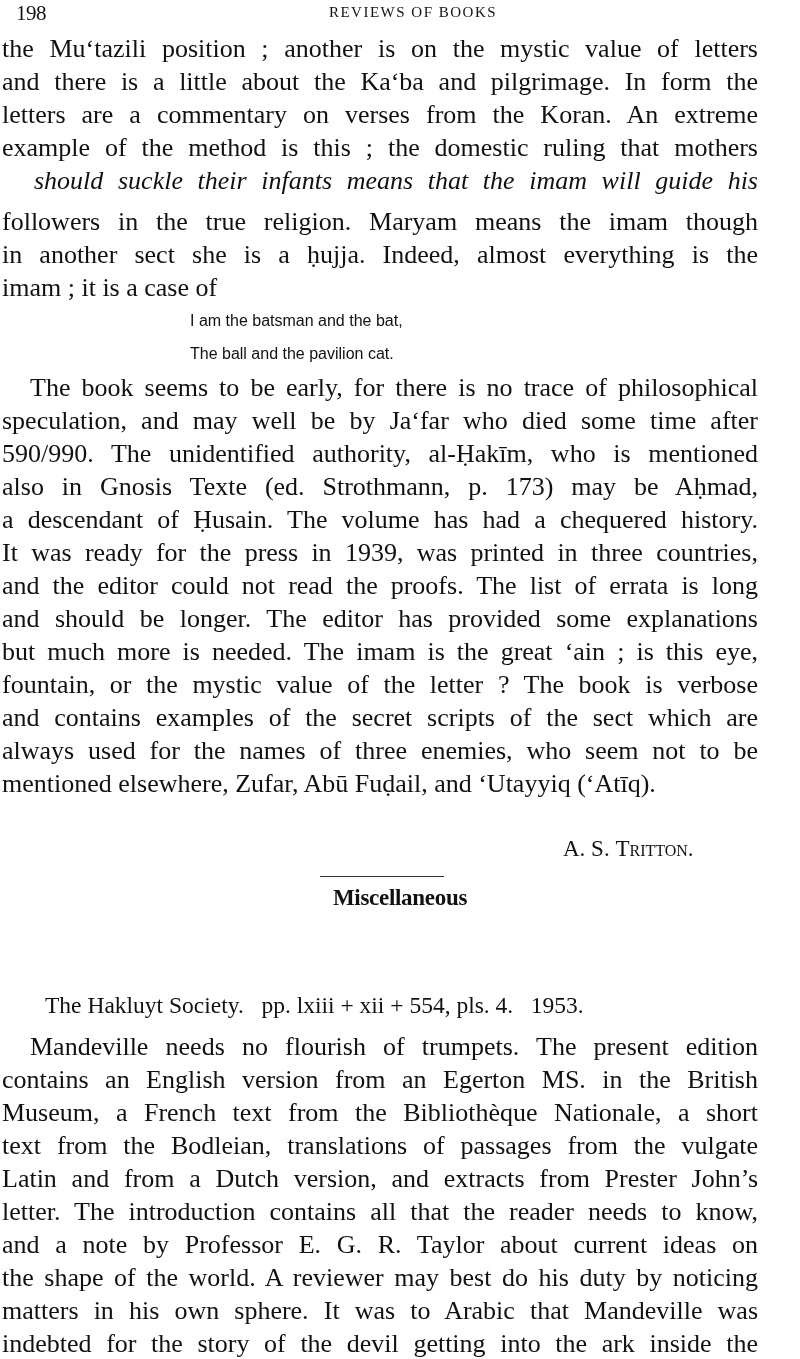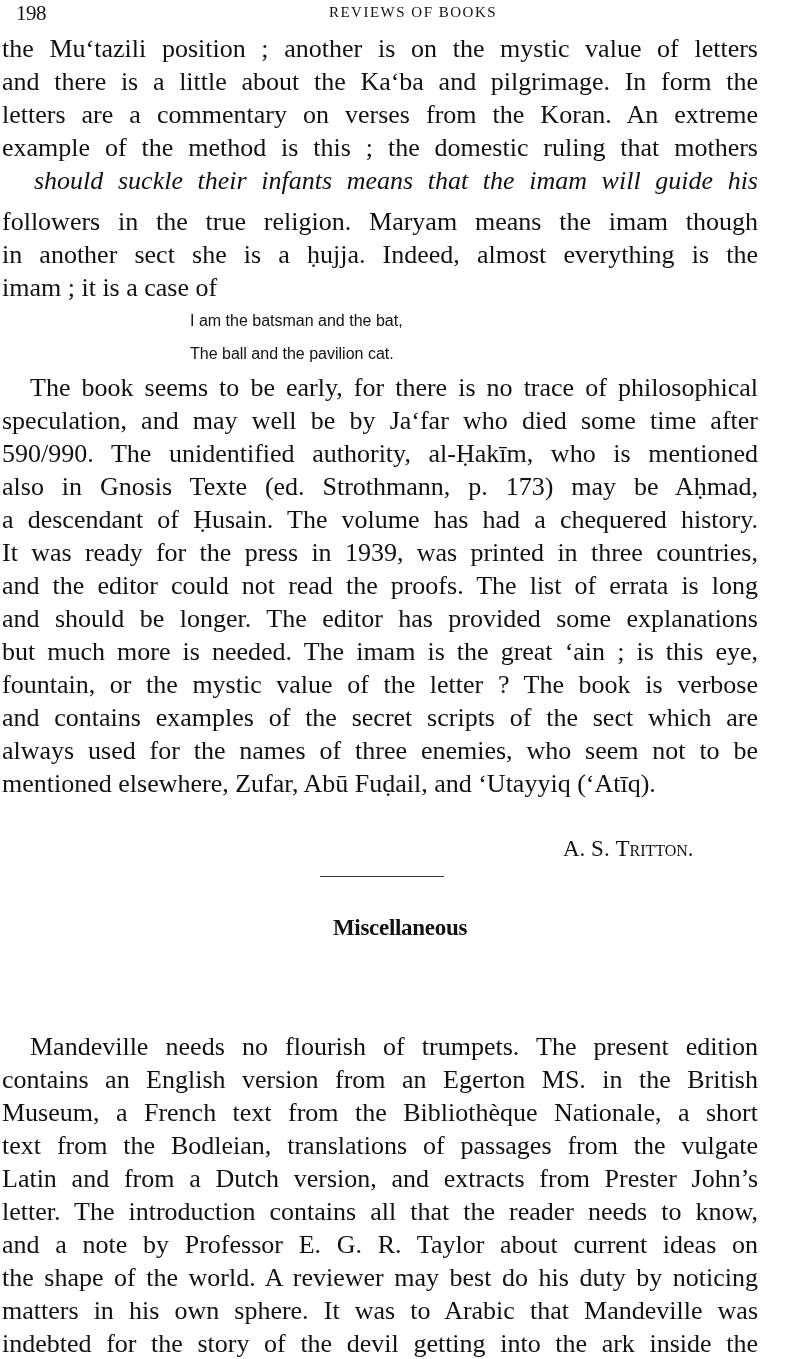--- a/index.html
+++ b/index.html
@@ -40,21 +40,21 @@
       position: absolute; left: 563px; top: 826px;
       font-family: "Liberation Serif", serif;
       font-size: 23px; white-space: nowrap; margin-top: 10px;
     }
     .sc { font-variant: small-caps; }
     .divider {
       position: absolute; left: 320px; top: 876px; width: 124px; height: 1px;
       background: #333333;
     }
     .section-heading {
-      position: absolute; left: 0; width: 800px; top: 915px; text-align: center;
+      position: absolute; left: 0; width: 800px; top: 885px; text-align: center;
       font-family: "Liberation Serif", serif; font-weight: bold;
       font-size: 23px; letter-spacing: -0.3px;
     }
     .biblio {
       position: absolute; left: 2px; width: 756px;
       font-family: "Liberation Serif", serif;
       font-size: 23.5px; line-height: 33px; white-space: nowrap;
       text-align: justify; text-align-last: justify;
     }
     .biblio.cont { left: 45px; width: 620px; text-align-last: left; }
@@ -97,20 +97,21 @@
     <div class="line" style="top:734px">always used for the names of three enemies, who seem not to be</div>
     <div class="line last" style="top:767px">mentioned elsewhere, Zufar, Abū Fuḍail, and ‘Utayyiq (‘Atīq).</div>
 
     <div class="signature"><span>A. S. </span><span class="sc">Tritton.</span></div>
   </div>
 
   <div class="divider"></div>
 
   <div class="section-heading">Miscellaneous</div>
 
+  <div class="biblio cont" style="top:989px"><span>The Hakluyt Society.</span>&nbsp;&nbsp; <span>pp. lxiii + xii + 554, pls. 4.</span>&nbsp;&nbsp; <span>1953.</span></div>
 
   <div>
     <div class="line indent" style="top:1030px">Mandeville needs no flourish of trumpets.  The present edition</div>
     <div class="line" style="top:1063px">contains an English version from an Egerton MS. in the British</div>
     <div class="line" style="top:1096px">Museum, a French text from the Bibliothèque Nationale, a short</div>
     <div class="line" style="top:1129px">text from the Bodleian, translations of passages from the vulgate</div>
     <div class="line" style="top:1162px">Latin and from a Dutch version, and extracts from Prester John’s</div>
     <div class="line" style="top:1195px">letter.  The introduction contains all that the reader needs to know,</div>
     <div class="line" style="top:1228px">and a note by Professor E. G. R. Taylor about current ideas on</div>
     <div class="line" style="top:1261px">the shape of the world.  A reviewer may best do his duty by noticing</div>

